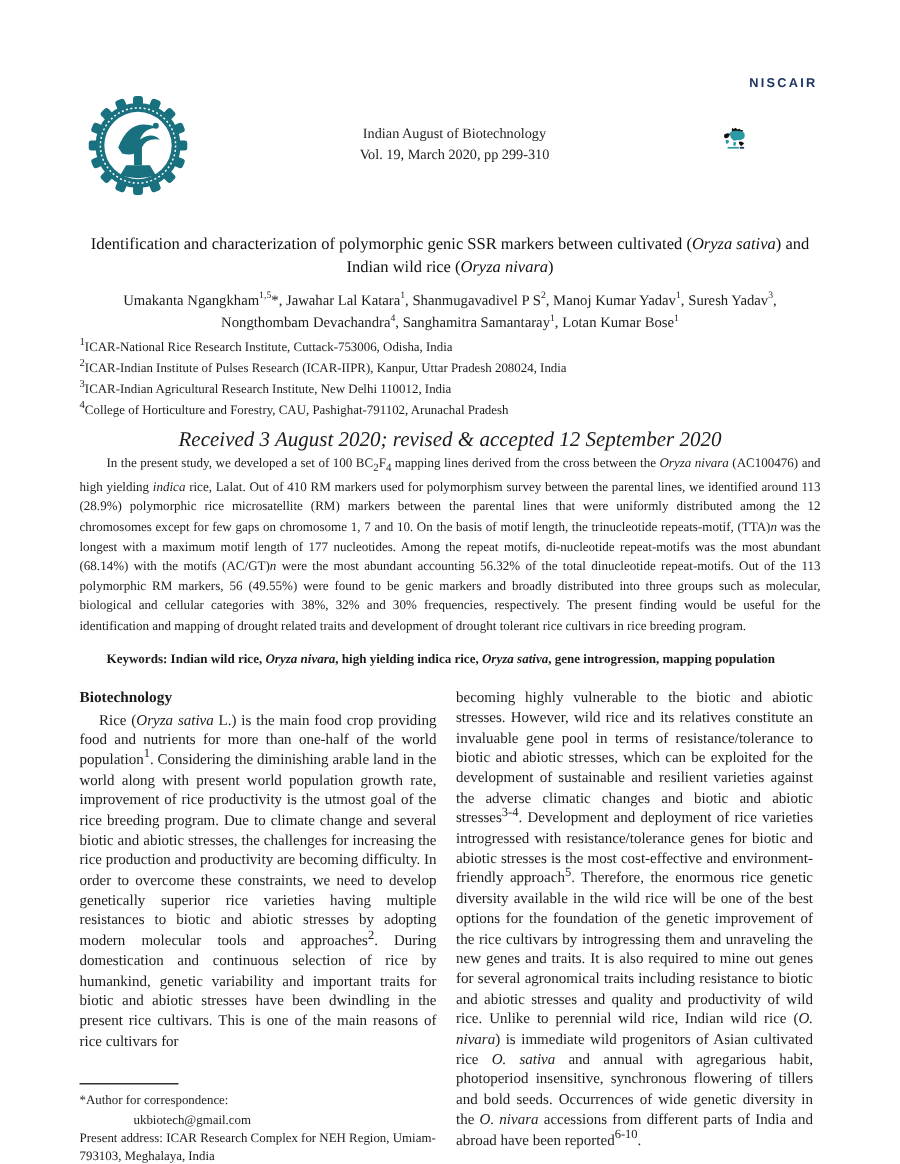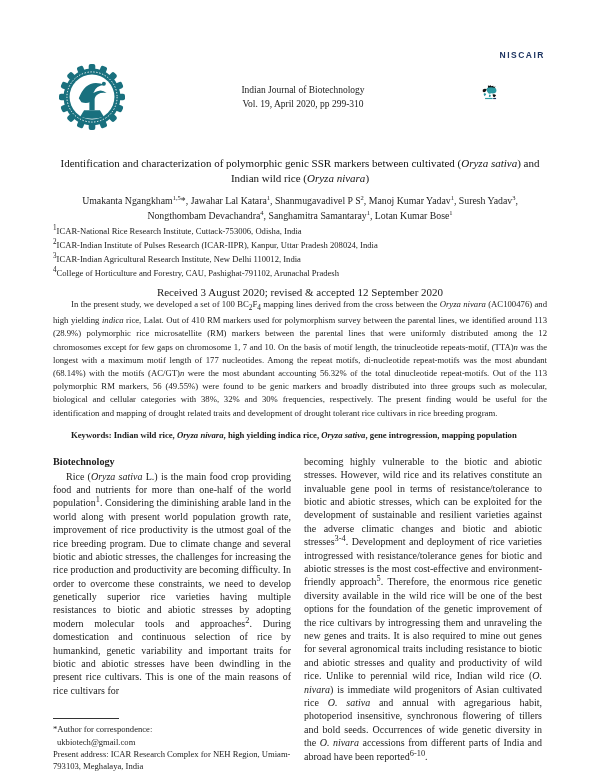--- a/index.html
+++ b/index.html
@@ -17,36 +17,36 @@
   .header{display:flex;align-items:flex-start;justify-content:space-between;margin-top:64px;height:78px;}
   .logo-left{width:66px;height:66px;margin-left:6px;}
   .logo-right{width:64px;height:72px;margin-right:2px;display:flex;flex-direction:row;align-items:flex-start;}
   .journal-center{flex:1;text-align:center;font-size:9.5px;line-height:1.45;margin-top:20px;color:#222;}
   .niscair-text{font-family:"Liberation Sans","DejaVu Sans",sans-serif;font-weight:bold;font-size:8.5px;letter-spacing:1.5px;color:#1d3461;margin-top:-14px;}
   
   .title{ text-align:center;font-size:11px;line-height:1.32;margin-top:14px;color:#111;}
   .authors{text-align:center;font-size:9.8px;line-height:1.5;margin-top:9px;}
   .authors sup,.affil sup{font-size:6.5px;}
   .affils{text-align:left;font-size:8.6px;line-height:1.6;margin-top:2px;}
-  .received{text-align:center;font-size:11px;margin-top:6px;}
+  .received{text-align:center;font-style:italic;font-size:14px;margin-top:6px;}
   
   .abstract{font-size:8.7px;line-height:1.52;text-align:justify;}
   .abstract .indent{display:inline-block;width:18px;}
   .keywords{font-size:8.7px;margin-top:10px;padding-left:18px;font-weight:bold;}
   
   .bodycols{display:flex;gap:13px;margin-top:15px;height:318px;}
   .col{width:238px;font-size:10px;line-height:1.34;text-align:justify;}
   .col-left{display:flex;flex-direction:column;}
   .intro-head{font-weight:bold;font-size:10.2px;margin-bottom:1px;text-align:left;}
   .para-indent{text-indent:13px;}
   sup{line-height:0;}
   
   .footnote{margin-top:auto;font-size:8.6px;line-height:1.45;text-align:left;}
   .footnote-rule{width:66px;border-top:1px solid #333;margin-bottom:4px;}
-  .fn-line2{padding-left:4px;}
+  .fn-line2{padding-left:4px;margin-left:32px;}
   i{font-style:italic;}
 </style>
 </head>
 <body>
 
 <div class="page">
   <div class="content">
 
     <div class="header">
       <svg class="logo-left" viewBox="0 0 100 100" aria-hidden="true">
@@ -74,22 +74,22 @@
         </g>
         <circle cx="50" cy="50" r="34" fill="#ffffff"></circle>
         <circle cx="50" cy="50" r="38" fill="none" stroke="#ffffff" stroke-width="1.5" stroke-dasharray="2 2.5"></circle>
         <path d="M38 70 L62 70 L68 80 Q50 86 32 80 Z" fill="#19707e"></path>
         <path d="M46 70 L54 70 L54 48 L46 48 Z" fill="#19707e"></path>
         <path d="M30 52 Q42 20 70 32 Q56 32 52 44 Q64 36 72 44 Q58 42 54 52 Q46 62 34 58 Z" fill="#19707e"></path>
         <circle cx="68" cy="30" r="3" fill="#19707e"></circle>
       </svg>
 
       <div class="journal-center">
-        <div>Indian Journal of Biotechnology</div>
-        <div>Vol. 19, April 2020, pp 299-310</div>
+        <div>Indian August of Biotechnology</div>
+        <div>Vol. 19, March 2020, pp 299-310</div>
       </div>
 
       <div class="logo-right">
         <svg width="64" height="58" viewBox="0 0 64 58" aria-hidden="true">
           <path d="M24 2 l4 3 l5 -3 l3 4 l6 -2 l2 4 l6 -1 l-2 4 l-5 2 l-6 -1 l-5 2 l-4 -2 l-4 1 Z" fill="#111111"></path>
           <path d="M20 12 Q34 6 50 12 Q56 18 52 26 Q44 32 36 30 Q28 34 24 28 Q18 22 20 12 Z" fill="#2b9aa2"></path>
           <path d="M6 18 Q12 12 20 16 L16 24 Q10 28 6 24 Z" fill="#111111"></path>
           <path d="M10 30 Q16 28 18 34 L12 40 Q8 36 10 30 Z" fill="#2b9aa2"></path>
           <path d="M40 34 Q48 32 52 38 L46 44 Q40 42 40 34 Z" fill="#111111"></path>
           <path d="M28 34 L34 36 L32 44 L27 42 Z" fill="#2b9aa2"></path>

